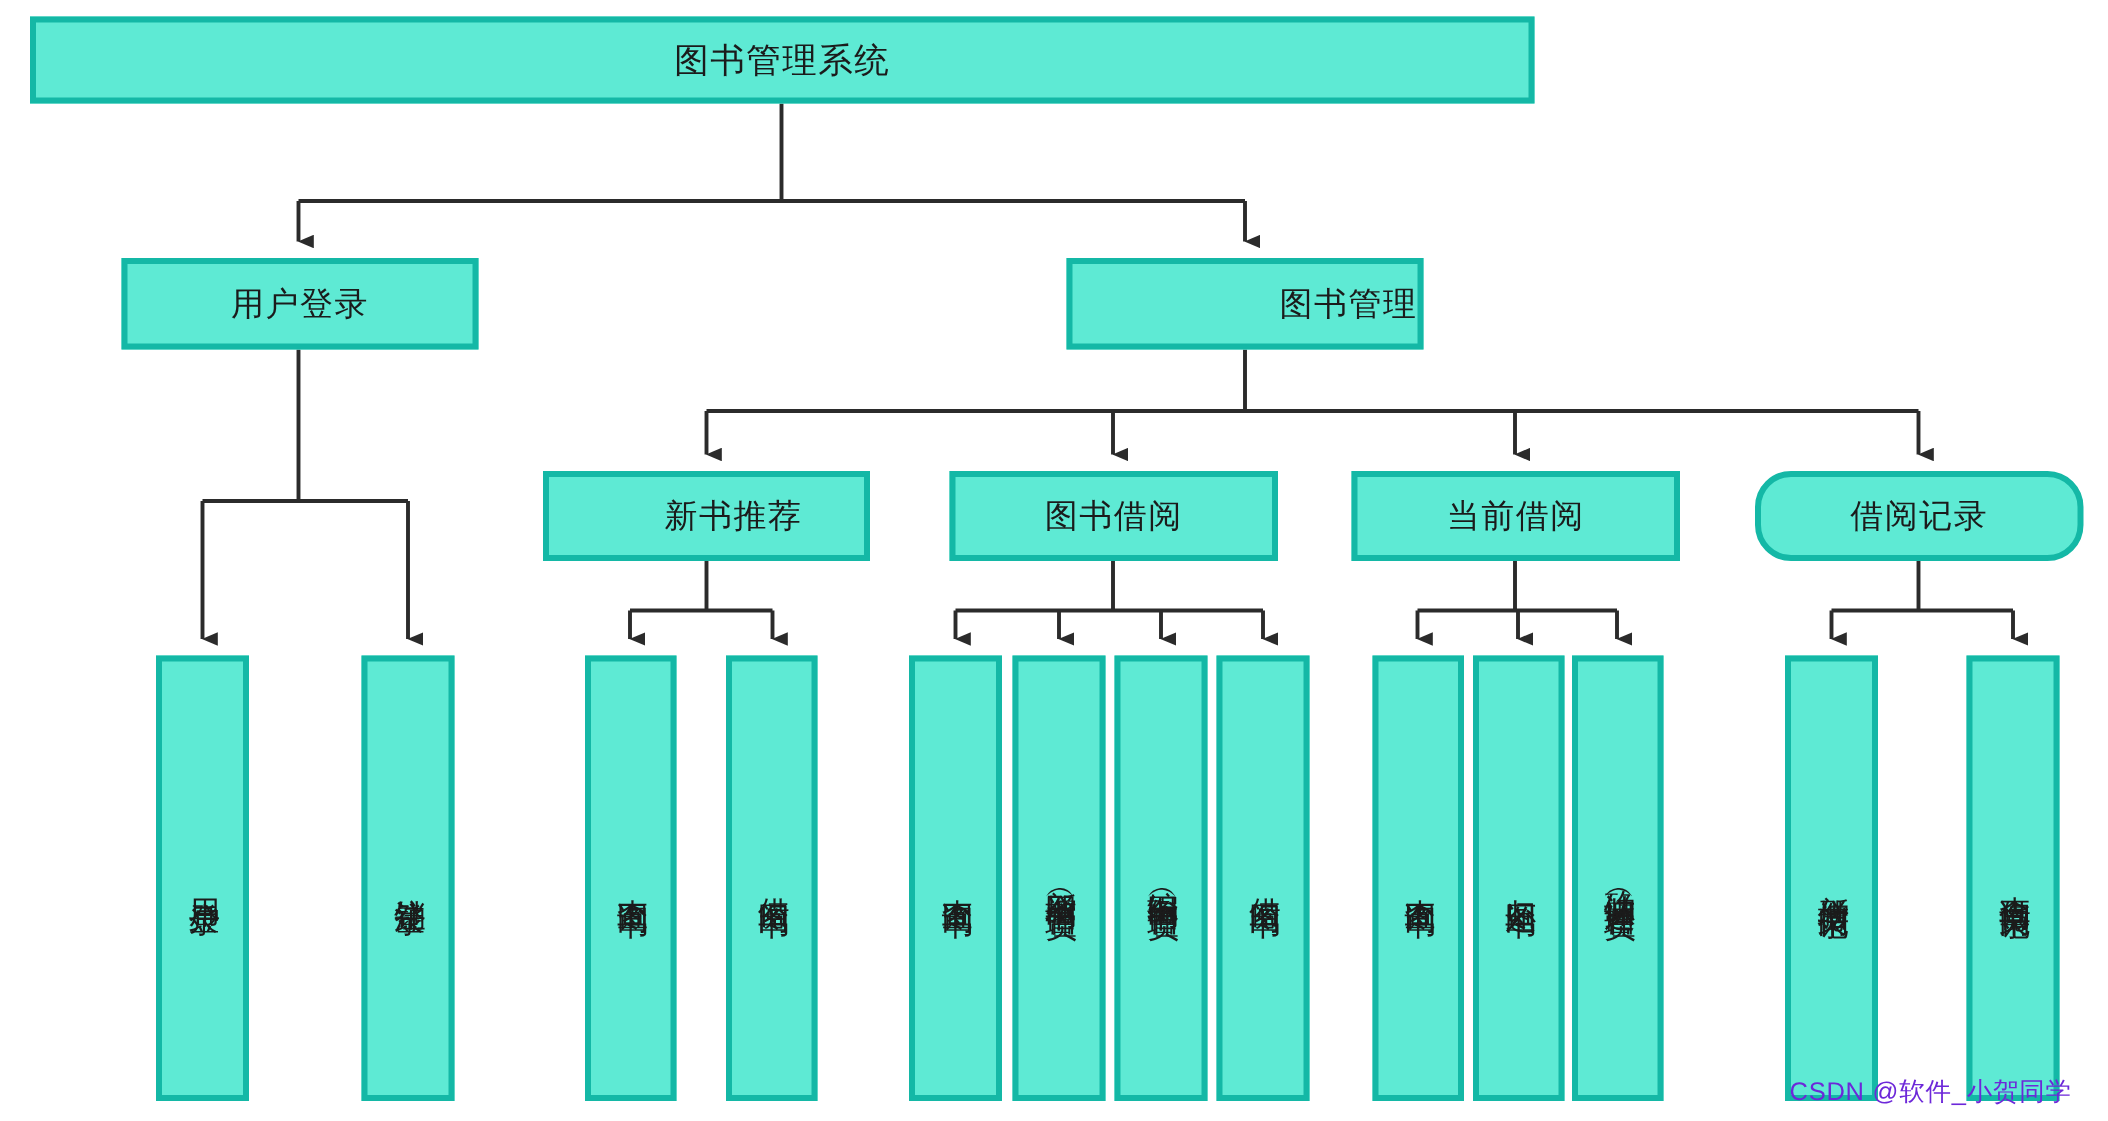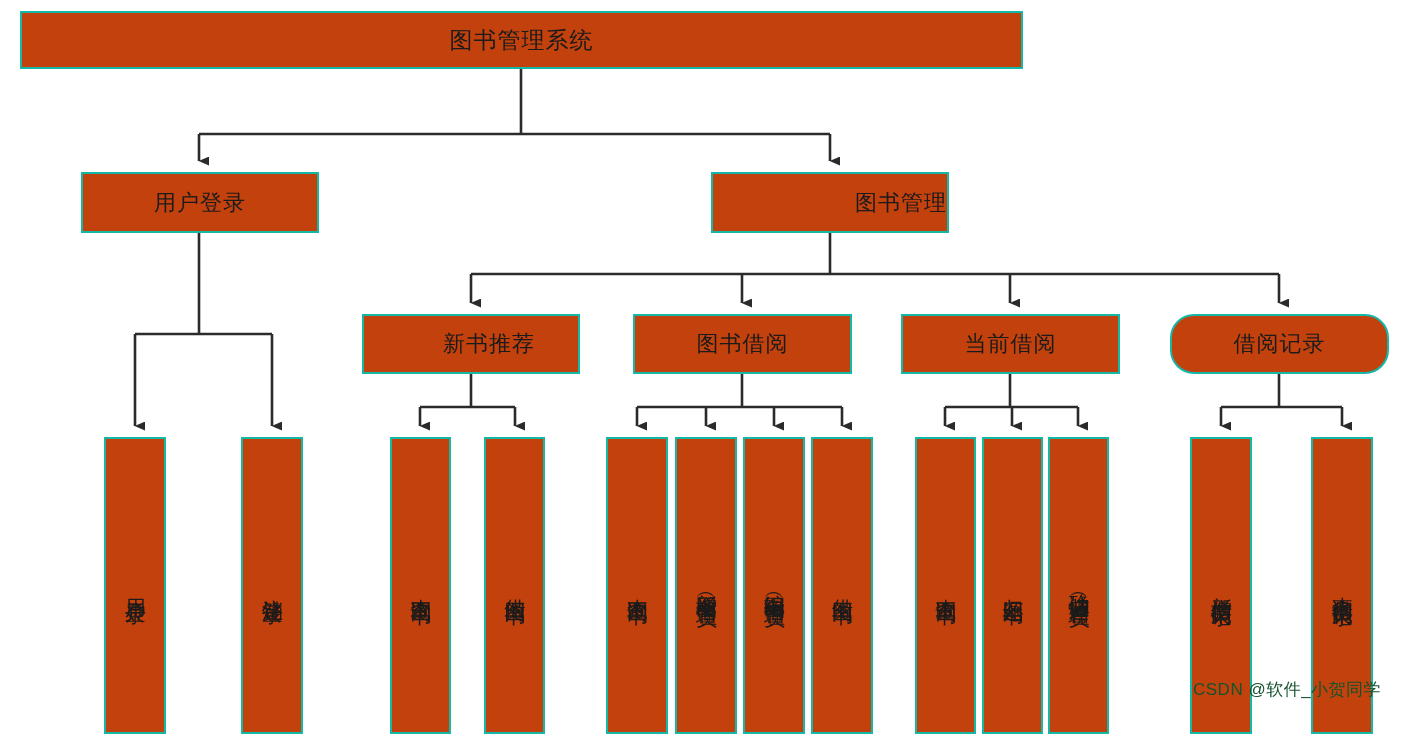--- a/index.html
+++ b/index.html
@@ -21,22 +21,22 @@
     position: absolute;
     left: 0;
     top: 0;
     width: 1405px;
     height: 747px;
     pointer-events: none;
   }
   .node {
     position: absolute;
     box-sizing: border-box;
-    background: #c2410c;
-    border: 2px solid #14b8a6;
+    background: #5eead4;
+    border: 4px solid #14b8a6;
     display: flex;
     align-items: center;
     justify-content: center;
     color: #1b1b1b;
   }
   .node-h {
     
   }
   .node-h .node-label {
     font-size: 22px;
@@ -167,14 +167,14 @@
   <div class="node node-v" style="left: 1048px; top: 437px; width: 61px; height: 297px;">
     <span class="node-label">确认归还（管理员）</span>
   </div>
   <div class="node node-v" style="left: 1190px; top: 437px; width: 62px; height: 297px;">
     <span class="node-label">新增借阅记录</span>
   </div>
   <div class="node node-v" style="left: 1311px; top: 437px; width: 62px; height: 297px;">
     <span class="node-label">查询借阅记录</span>
   </div>
 
-  <div class="watermark" style="left: 1193px; top: 678px; color: #14532d;">CSDN @软件_小贺同学</div>
+  <div class="watermark" style="left: 1193px; top: 716px; color: #6d28d9;">CSDN @软件_小贺同学</div>
 </div>
 
 </body></html>

